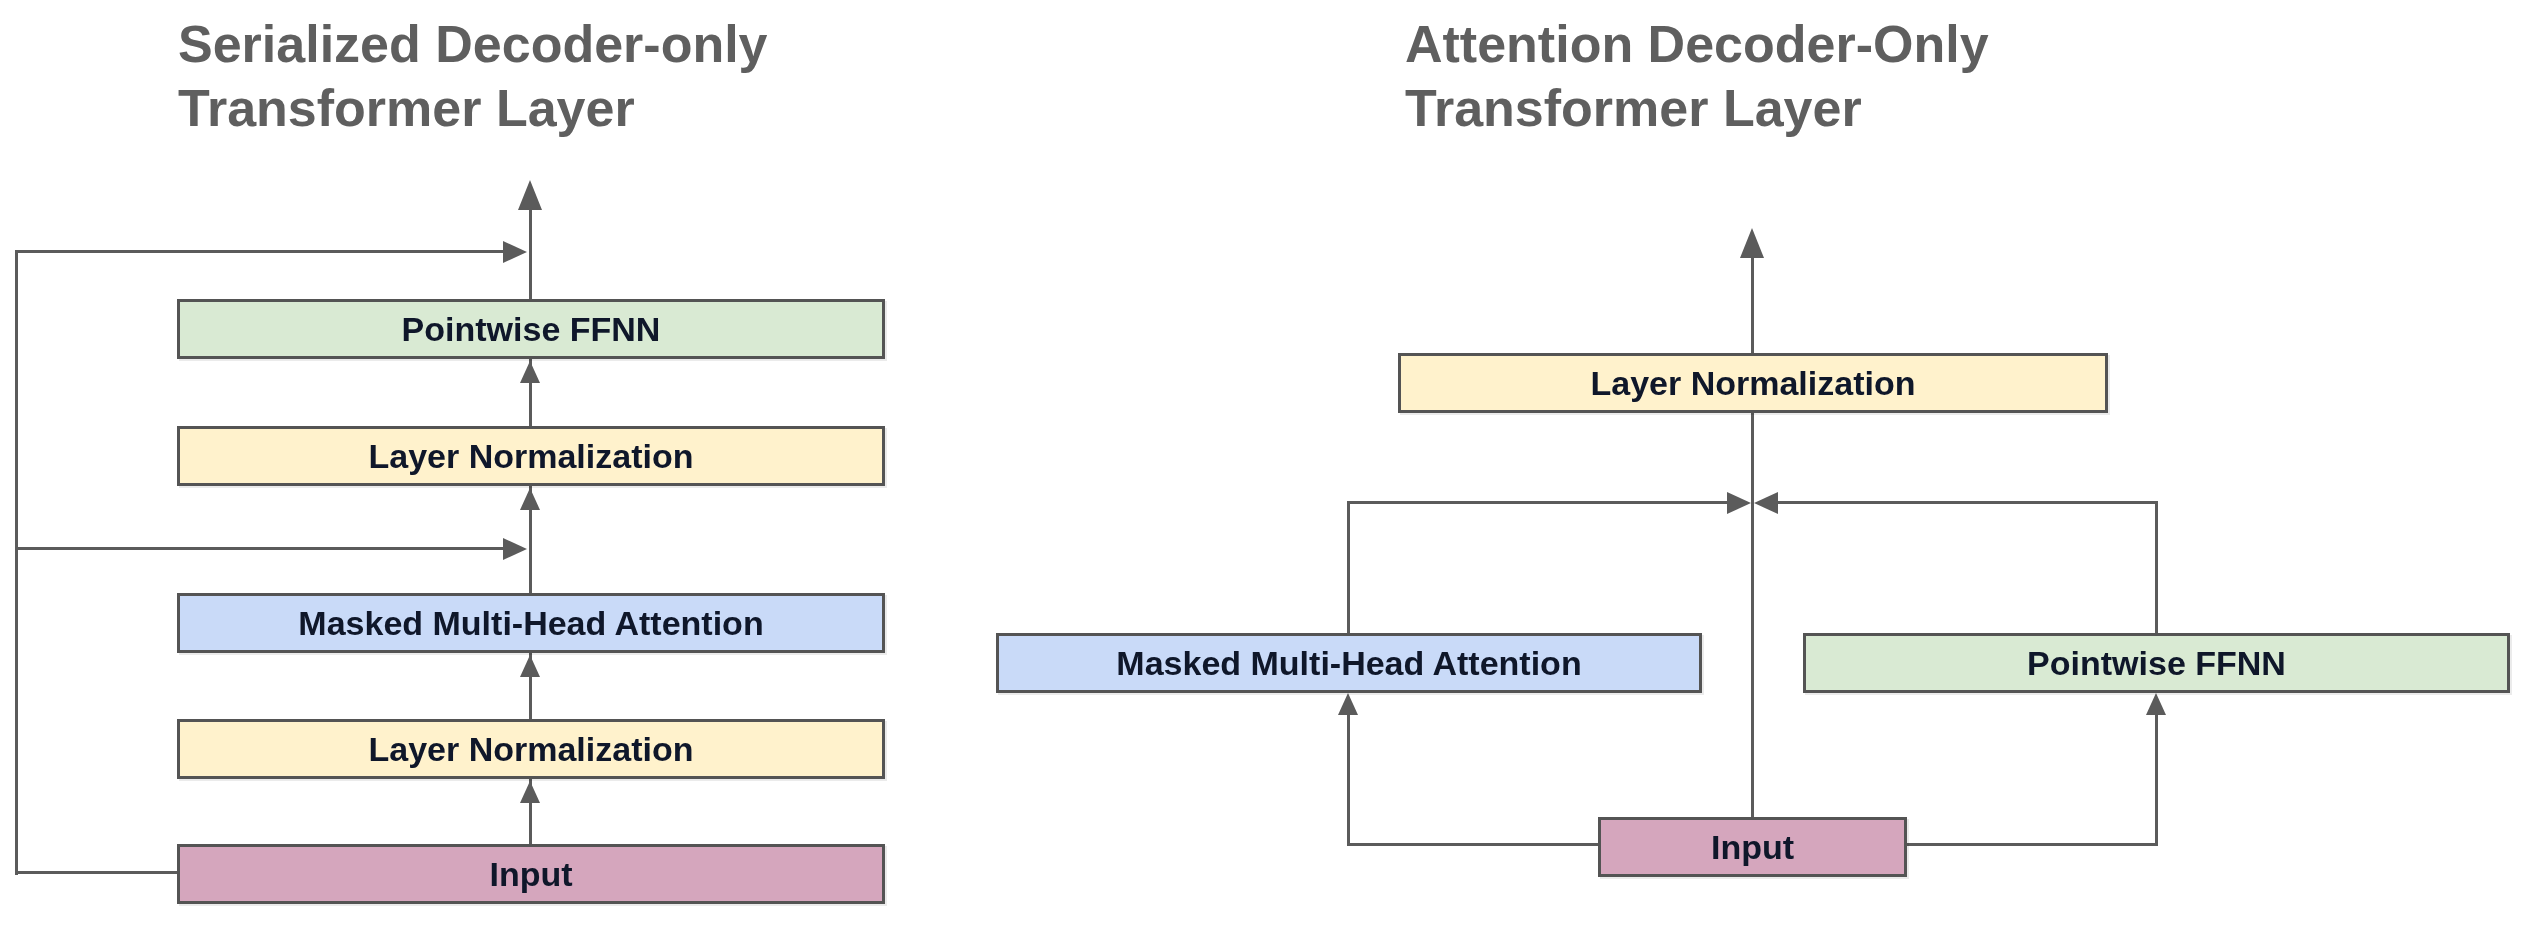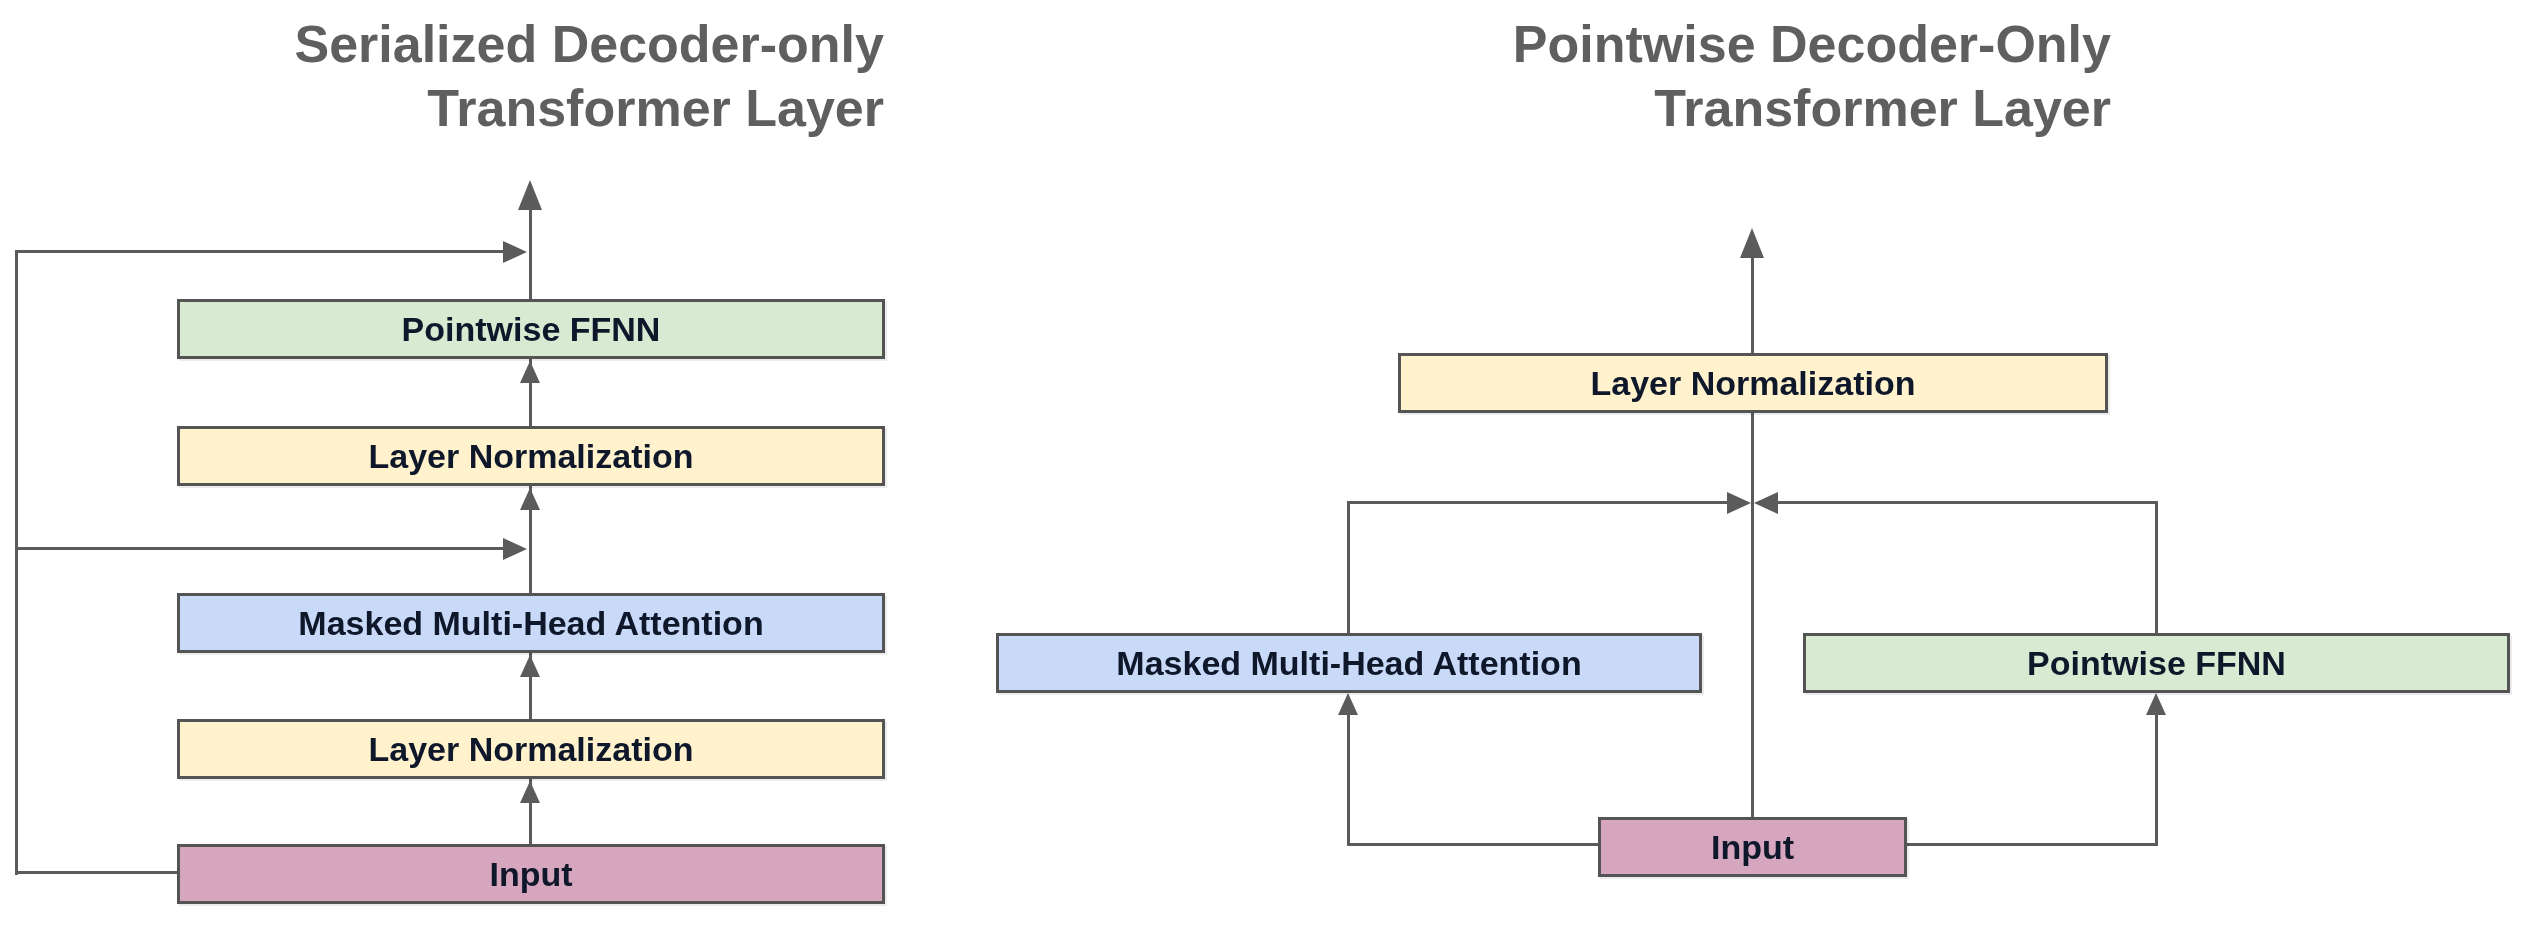--- a/index.html
+++ b/index.html
@@ -5,21 +5,21 @@
   html,body{margin:0;padding:0;background:#ffffff;}
   #canvas{
     position:relative;
     width:2524px;height:936px;
     background:#ffffff;
     font-family:"Liberation Sans", sans-serif;
     overflow:hidden;
   }
   .title{
     position:absolute;
-    text-align:right;
+    text-align:left;
     font-size:52px;
     font-weight:bold;
     line-height:64px;
     color:#5f5f5f;
     letter-spacing:0px;
   }
   .node{
     position:absolute;
     box-sizing:border-box;
     border:3px solid #545454;
@@ -99,21 +99,21 @@
     <span>Masked Multi-Head Attention</span>
   </div>
   <div class="node" style="left: 177px; top: 719px; width: 708px; height: 60px; background-color: rgb(255, 242, 204);">
     <span>Layer Normalization</span>
   </div>
   <div class="node" style="left: 177px; top: 844px; width: 708px; height: 60px; background-color: rgb(213, 166, 189);">
     <span>Input</span>
   </div>
 
   <div class="title" style="left:1405px;top:12px;width:706px;">
-    <div>Pointwise Decoder-Only</div>
+    <div>Attention Decoder-Only</div>
     <div>Transformer Layer</div>
   </div>
 
   <div class="vline" style="left:1751px;top:255px;height:98px;"></div>
   <div class="arrow-up big" style="left:1740px;top:228px;"></div>
 
   <div class="vline" style="left:1751px;top:413px;height:404px;"></div>
 
   <div class="hline" style="left:1347px;top:501px;width:382px;"></div>
   <div class="arrow-right" style="left:1727px;top:492px;"></div>

